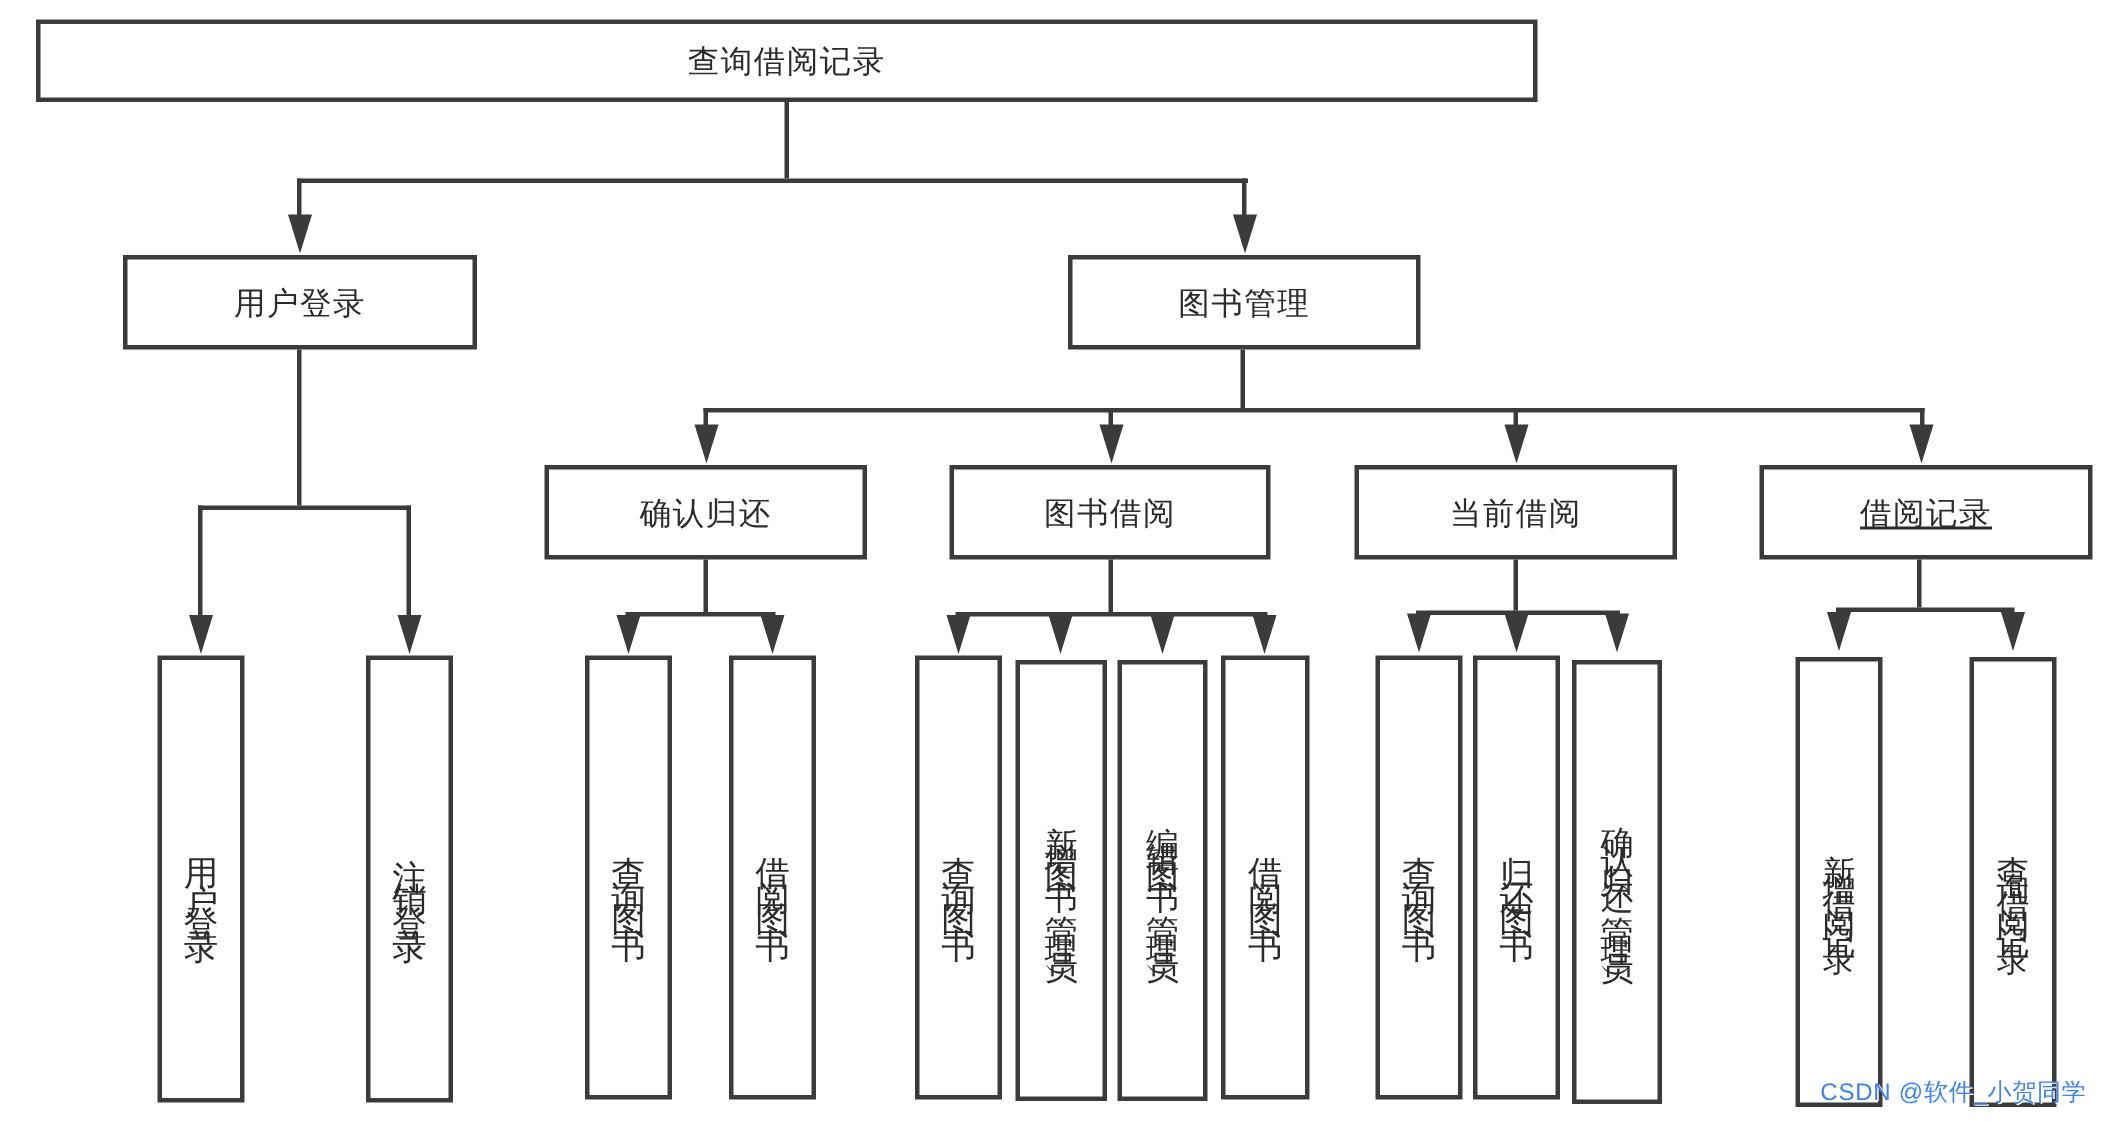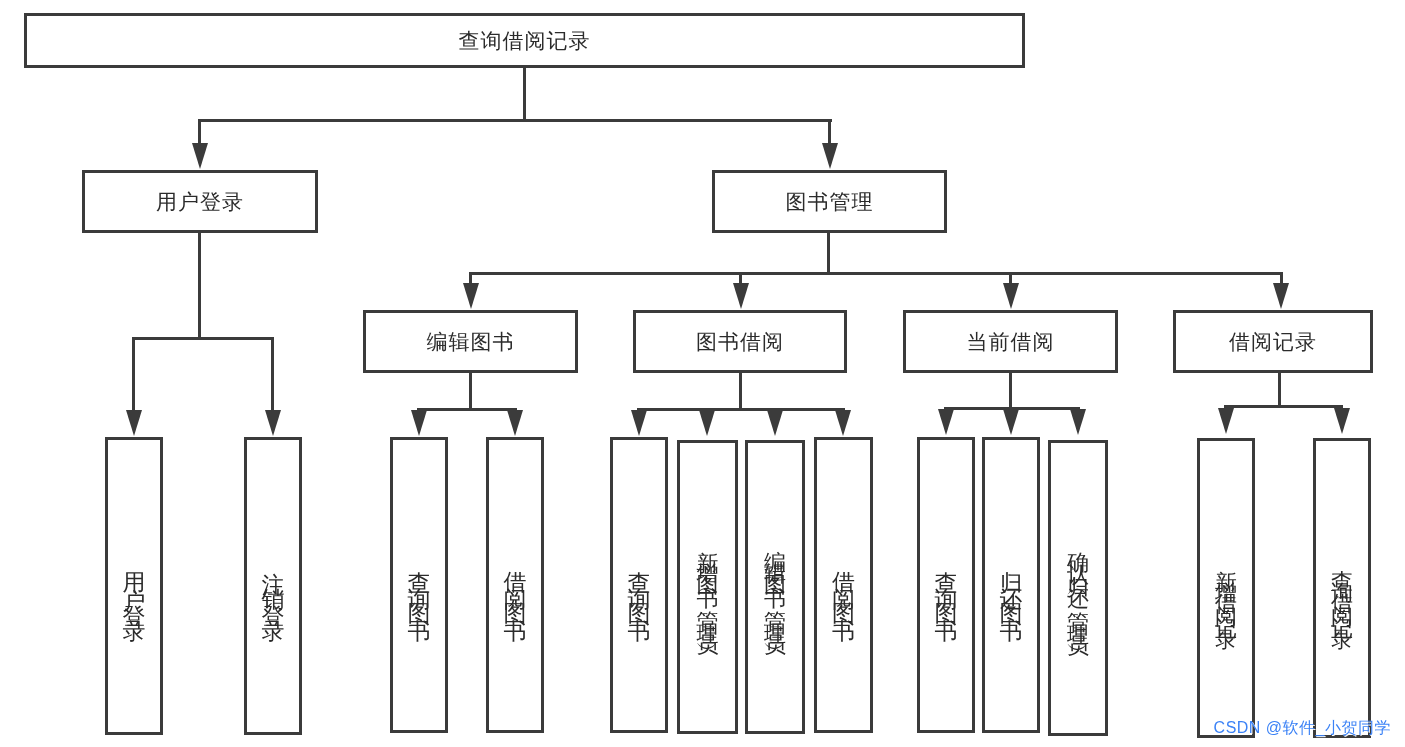--- a/index.html
+++ b/index.html
@@ -57,24 +57,24 @@
   <div class="hline" style="left:469px;top:272px;width:814px;"></div>
   <div class="vline" style="left:469px;top:272px;height:12px;"></div>
   <div class="vline" style="left:739px;top:272px;height:12px;"></div>
   <div class="vline" style="left:1009px;top:272px;height:12px;"></div>
   <div class="vline" style="left:1280px;top:272px;height:12px;"></div>
   <div class="arrow" style="left:463px;top:283px;"></div>
   <div class="arrow" style="left:733px;top:283px;"></div>
   <div class="arrow" style="left:1003px;top:283px;"></div>
   <div class="arrow" style="left:1273px;top:283px;"></div>
 
-  <div class="box" style="left:363px;top:310px;width:215px;height:63px;">编辑图书</div>
+  <div class="box" style="left:363px;top:310px;width:215px;height:63px;">确认归还</div>
   <div class="box" style="left:633px;top:310px;width:214px;height:63px;">图书借阅</div>
   <div class="box" style="left:903px;top:310px;width:215px;height:63px;">当前借阅</div>
-  <div class="box" style="left:1173px;top:310px;width:200px;height:63px;">借阅记录</div>
+  <div class="box" style="left:1173px;top:310px;width:222px;height:63px;text-decoration:underline;">借阅记录</div>
 
   <div class="vline" style="left:469px;top:373px;height:35px;"></div>
   <div class="hline" style="left:417px;top:408px;width:100px;"></div>
   <div class="arrow" style="left:411px;top:410px;"></div>
   <div class="arrow" style="left:507px;top:410px;"></div>
 
   <div class="vline" style="left:739px;top:373px;height:35px;"></div>
   <div class="hline" style="left:637px;top:408px;width:208px;"></div>
   <div class="arrow" style="left:631px;top:410px;"></div>
   <div class="arrow" style="left:699px;top:410px;"></div>

